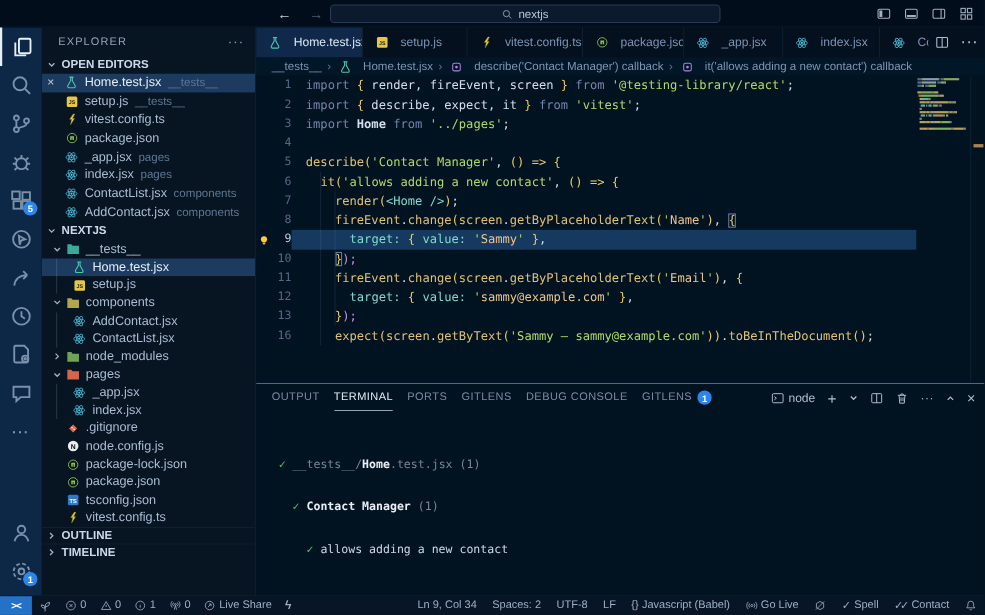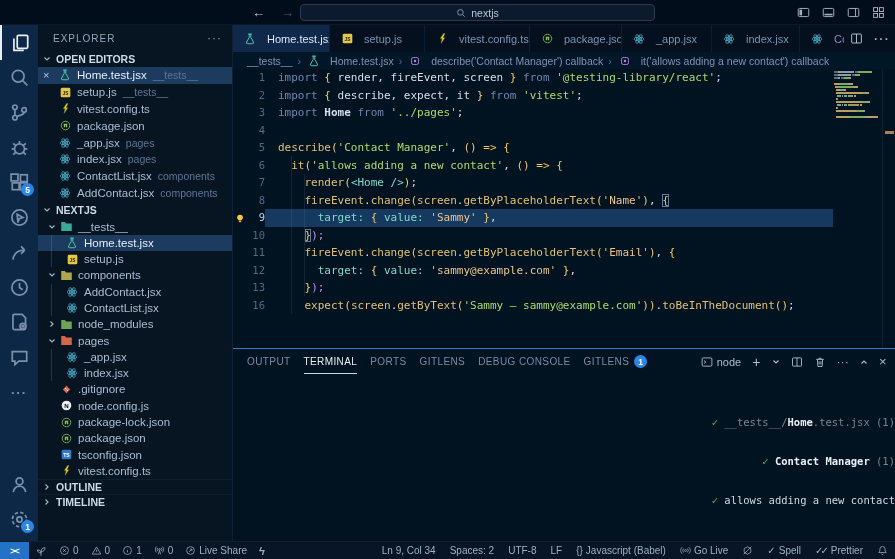--- a/index.html
+++ b/index.html
@@ -102,21 +102,21 @@
   .ptab.active { color:#e6eef7; box-shadow:inset 0 -1px 0 #c9d6e4; }
   .pbadge { min-width:13px; height:13px; border-radius:7px; background:#2b86e8; color:#fff;
     font-size:8.5px; font-weight:bold; display:inline-flex; align-items:center; justify-content:center; }
   .panel-right { margin-left:auto; display:flex; align-items:center; gap:11px; color:#aebdcf; font-size:11px; }
   .panel-right svg { stroke:#aebdcf; fill:none; stroke-width:1.2; }
   .panel-right .plus { font-size:14px; line-height:10px; }
   .panel-right .pclose { font-size:13px; }
   .shellname { display:flex; align-items:flex-start; gap:4px; letter-spacing:0; }
   .terminal { flex:1; padding:16px 0 0 14px; font-family:"DejaVu Sans Mono","DejaVu Sans",monospace;
     font-size:10.5px; line-height:13px; white-space:pre; overflow:hidden; }
-  .trow { height:13px;text-align:right; }
+  .trow { height:13px; }
   .t-dim { color:#7d8590; } .t-lt { color:#cfd8e3; }
   .t-wt { color:#e9eef5; font-weight:bold; }
   .t-ck { color:#4ac26b; }
   .t-pl { color:#cfd8e3; }
 
   
   .statusbar { height:18px; background:#071526; border-top:1px solid #0d2030; display:flex; align-items:stretch;
     font-size:10px; color:#9fb0c3; }
   .remote { width:29px; background:#2472c8; color:#fff; display:flex; align-items:center; justify-content:center;
     font-weight:bold; font-size:9px; letter-spacing:-1px; cursor:pointer; }
@@ -1148,21 +1148,21 @@
   <span class="sb-item">
     <span class="ic">
           <span>✓</span>
         </span>
     <span>Spell</span>
   </span>
   <span class="sb-item">
     <span class="ic">
           <span class="dchk">✓✓</span>
         </span>
-    <span>Prettier</span>
+    <span>Contact</span>
   </span>
   <span class="sb-item">
     <span class="ic">
           <svg width="11" height="11" viewBox="0 0 16 16">
             <path d="M8 2.2a3.8 3.8 0 0 1 3.8 3.8v2.8L13.4 11H2.6l1.6-2.2V6A3.8 3.8 0 0 1 8 2.2zM6.6 12.8a1.5 1.5 0 0 0 2.8 0"></path>
           </svg>
         </span>
 
   </span>
     </div>

